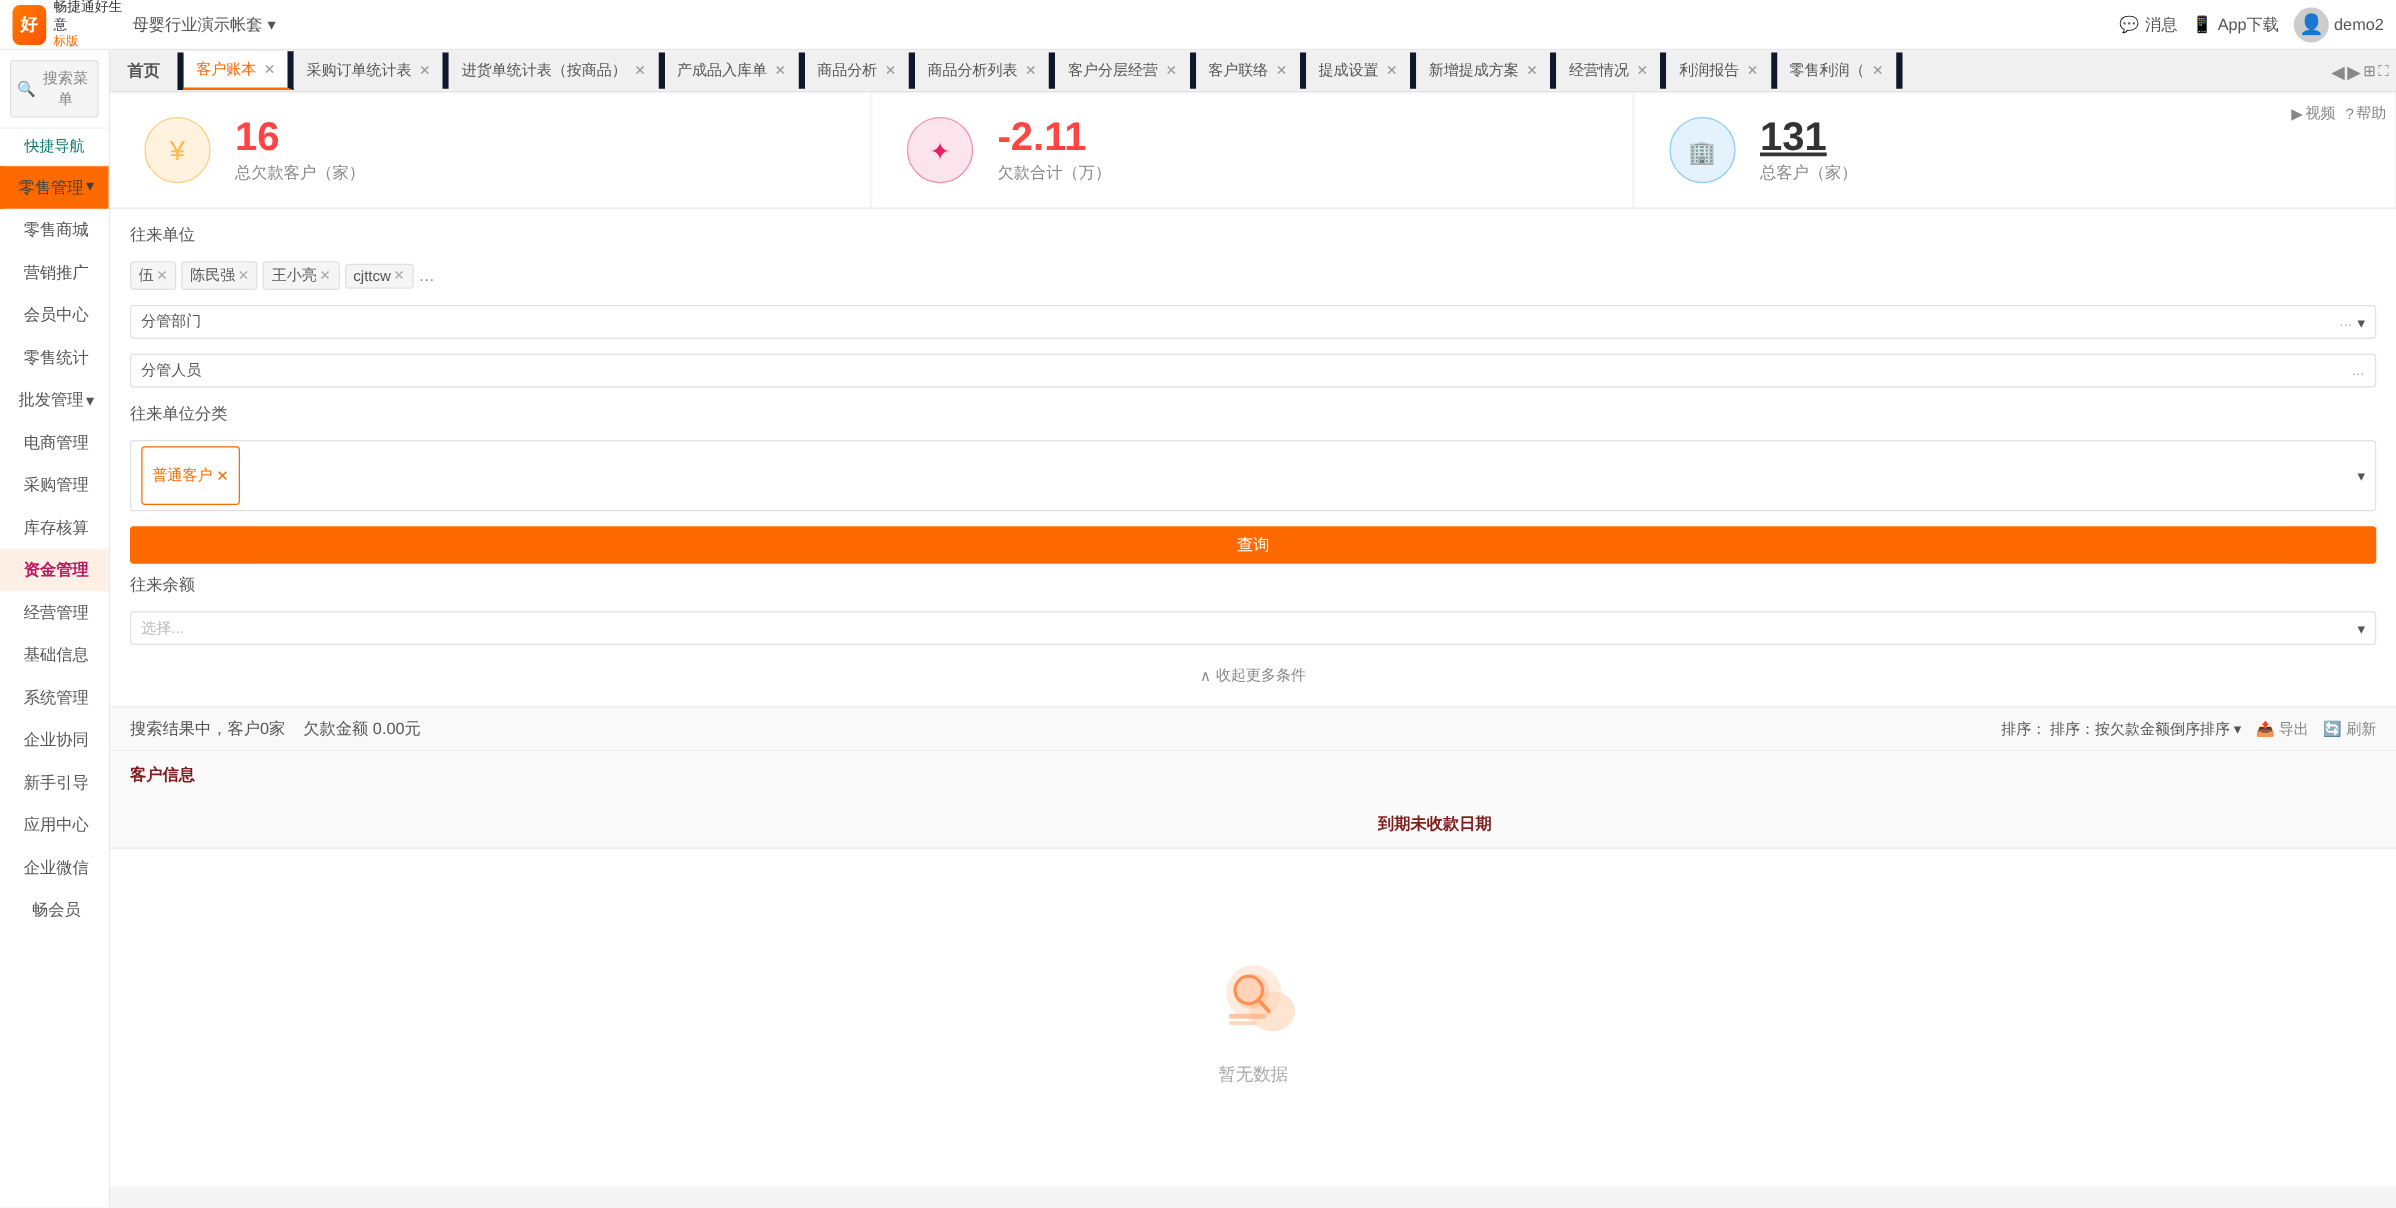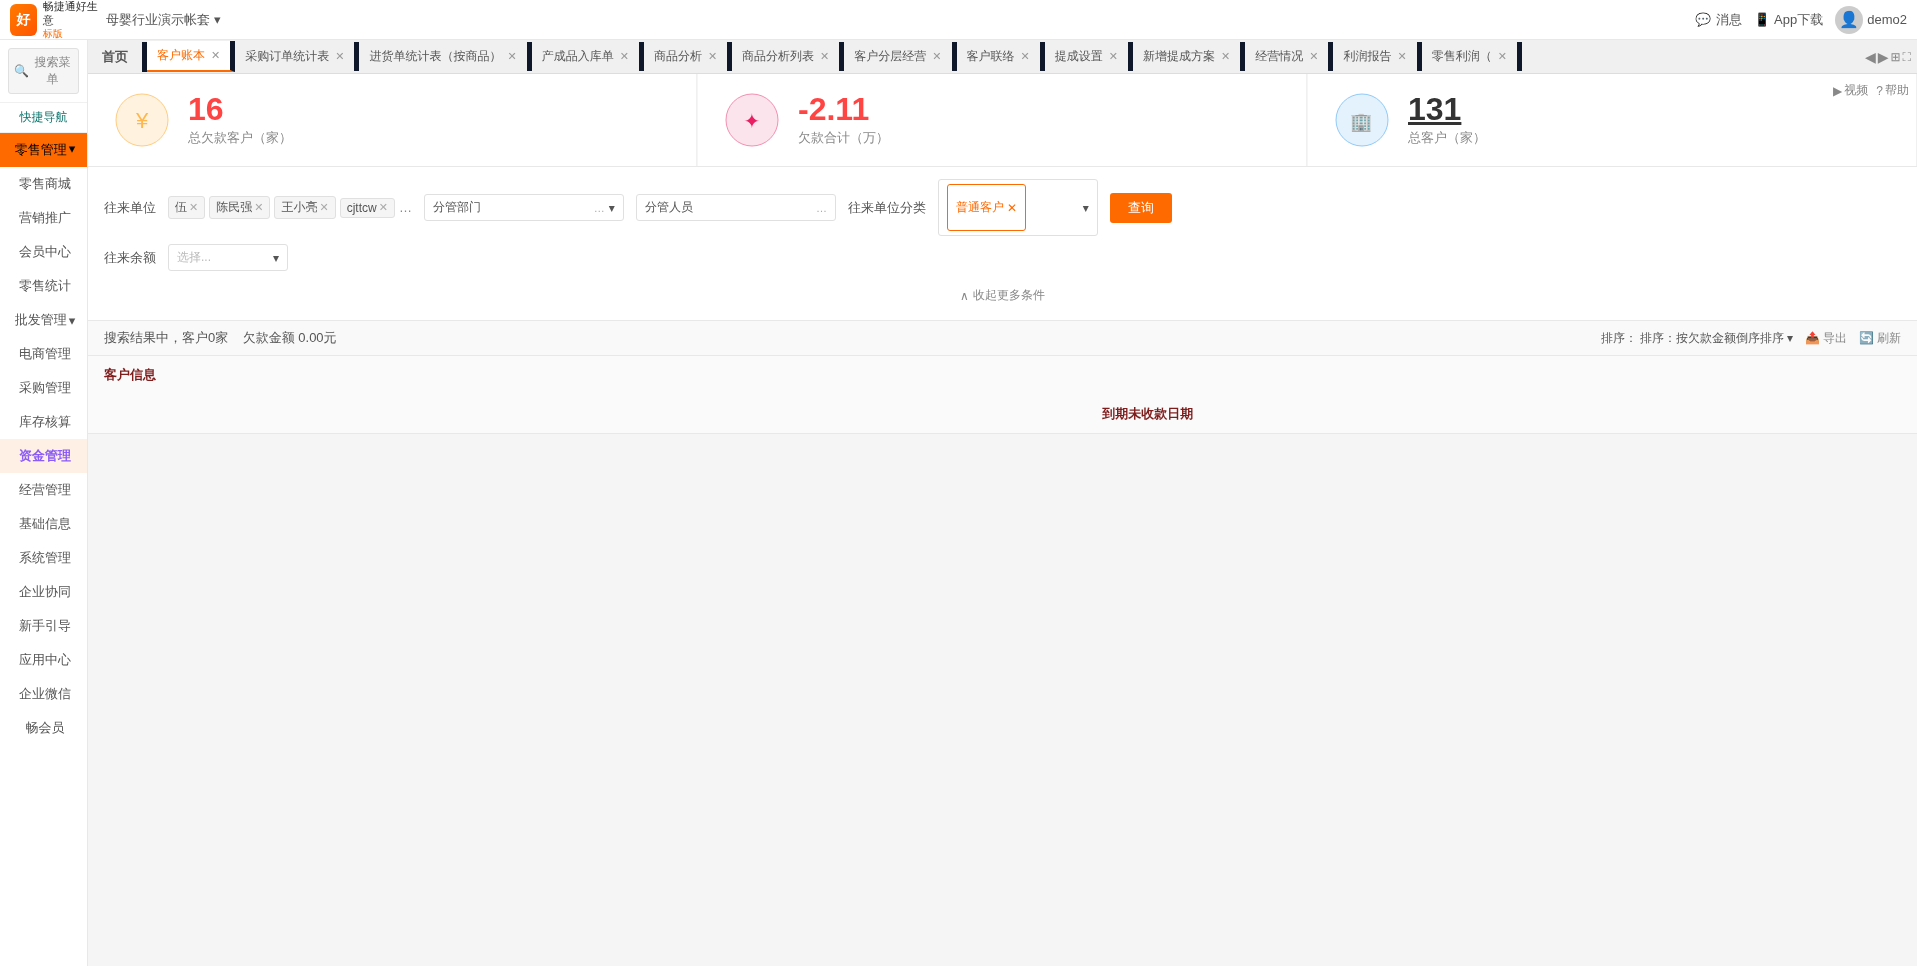--- a/index.html
+++ b/index.html
@@ -51,21 +51,21 @@
     .stat-icon svg { width: 56px; height: 56px; }
     .stat-info { display: flex; flex-direction: column; gap: 4px; }
     .stat-value { font-size: 32px; font-weight: bold; color: #ff4444; line-height: 1; }
     .stat-value.negative { color: #ff4444; }
     .stat-value.dark { color: #333; text-decoration: underline; }
     .stat-label { font-size: 13px; color: #888; }
     .stat-help { position: absolute; top: 8px; right: 8px; display: flex; align-items: center; gap: 8px; font-size: 12px; color: #888; }
 
     
     .filter-section { background: white; padding: 12px 16px; border-bottom: 1px solid #e8e8e8; }
-    .filter-row { display: flex; align-items: center; gap: 12px; flex-wrap: wrap; margin-bottom: 8px; }
+    .filter-row { display: flex; gap: 12px; flex-wrap: wrap; margin-bottom: 8px; flex-direction: column; }
     .filter-row:last-child { margin-bottom: 0; }
     .filter-label { font-size: 13px; color: #555; white-space: nowrap; }
     .filter-tags { display: flex; align-items: center; gap: 4px; flex-wrap: wrap; }
     .filter-tag { display: flex; align-items: center; gap: 2px; padding: 2px 6px; background: #f5f5f5; border: 1px solid #e0e0e0; border-radius: 3px; font-size: 12px; color: #555; }
     .filter-tag .close { color: #aaa; cursor: pointer; font-size: 11px; }
     .filter-more { color: #888; font-size: 13px; cursor: pointer; }
     .filter-select { display: flex; align-items: center; gap: 4px; padding: 4px 8px; border: 1px solid #e0e0e0; border-radius: 3px; font-size: 12px; color: #555; cursor: pointer; min-width: 120px; background: white; }
     .filter-select-wide { min-width: 200px; }
     .collapse-btn { display: flex; align-items: center; gap: 4px; color: #888; font-size: 12px; cursor: pointer; justify-content: center; padding: 4px; }
     .query-btn { background: #ff6a00; color: white; padding: 6px 18px; border: none; border-radius: 3px; font-size: 13px; cursor: pointer; }
@@ -132,36 +132,36 @@
   <div class="sidebar">
     <div class="sidebar-search">
       <button class="sidebar-search-btn">
         <span>🔍</span>
         <span>搜索菜单</span>
       </button>
     </div>
     <div class="sidebar-quick">
       <span>快捷导航</span>
     </div>
-    <div class="sidebar-nav-item active" style="background:#ff6a00;color:#000000;display:flex;align-items:flex-start;justify-content:center;gap:2px;">
+    <div class="sidebar-nav-item active" style="background:#ff6a00;color:#404040;display:flex;align-items:flex-start;justify-content:center;gap:2px;">
       <span>零售管理</span>
         <span>▾</span>
     </div>
     <div class="sidebar-nav-item">零售商城</div>
     <div class="sidebar-nav-item">营销推广</div>
     <div class="sidebar-nav-item">会员中心</div>
     <div class="sidebar-nav-item">零售统计</div>
     <div class="sidebar-nav-item has-arrow">
       <span>批发管理</span>
         <span>▾</span>
     </div>
     <div class="sidebar-nav-item">电商管理</div>
     <div class="sidebar-nav-item">采购管理</div>
     <div class="sidebar-nav-item">库存核算</div>
-    <div class="sidebar-nav-item" style="background:#fff0e6;color:#8b5cf6;font-weight:bold;">资金管理</div>
+    <div class="sidebar-nav-item" style="background:#fff0e6;color:#be185d;font-weight:bold;">资金管理</div>
     <div class="sidebar-nav-item">经营管理</div>
     <div class="sidebar-nav-item">基础信息</div>
     <div class="sidebar-nav-item">系统管理</div>
     <div class="sidebar-nav-item">企业协同</div>
     <div class="sidebar-nav-item">新手引导</div>
     <div class="sidebar-nav-item">应用中心</div>
     <div class="sidebar-nav-item">企业微信</div>
     <div class="sidebar-nav-item">畅会员</div>
   </div>
 
@@ -369,17 +369,33 @@
           </div>
         </div>
       </div>
 
       <div class="data-table">
         <div class="table-header">
           <div class="col-customer">客户信息</div>
           <div class="col-date">到期未收款日期</div>
         </div>
 
+        <div class="empty-state">
+          <div class="empty-icon">
+            <svg viewBox="0 0 80 80" fill="none" xmlns="http://www.w3.org/2000/svg">
+              <circle cx="40" cy="35" r="22" fill="#ffe0cc" opacity="0.6"></circle>
+              <ellipse cx="55" cy="50" rx="18" ry="16" fill="#ffcba4" opacity="0.5"></ellipse>
+              <circle cx="38" cy="34" r="14" fill="#ffb07a" opacity="0.4"></circle>
+
+              <circle cx="36" cy="33" r="11" stroke="#ff9055" stroke-width="2.5" fill="none"></circle>
+              <line x1="44" y1="41" x2="52" y2="50" stroke="#ff9055" stroke-width="3" stroke-linecap="round"></line>
+
+              <rect x="20" y="52" width="30" height="4" rx="2" fill="#ffb07a" opacity="0.7"></rect>
+              <rect x="20" y="58" width="22" height="3" rx="1.5" fill="#ffb07a" opacity="0.5"></rect>
+            </svg>
+          </div>
+          <div class="empty-text">暂无数据</div>
+        </div>
       </div>
 
     </div>
   </div>
 </div>
 
 </body></html>

